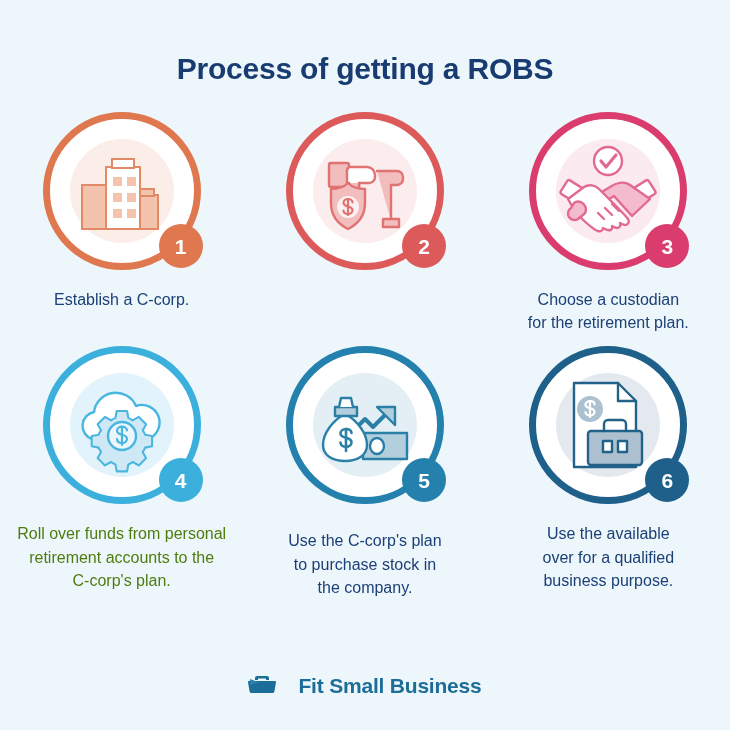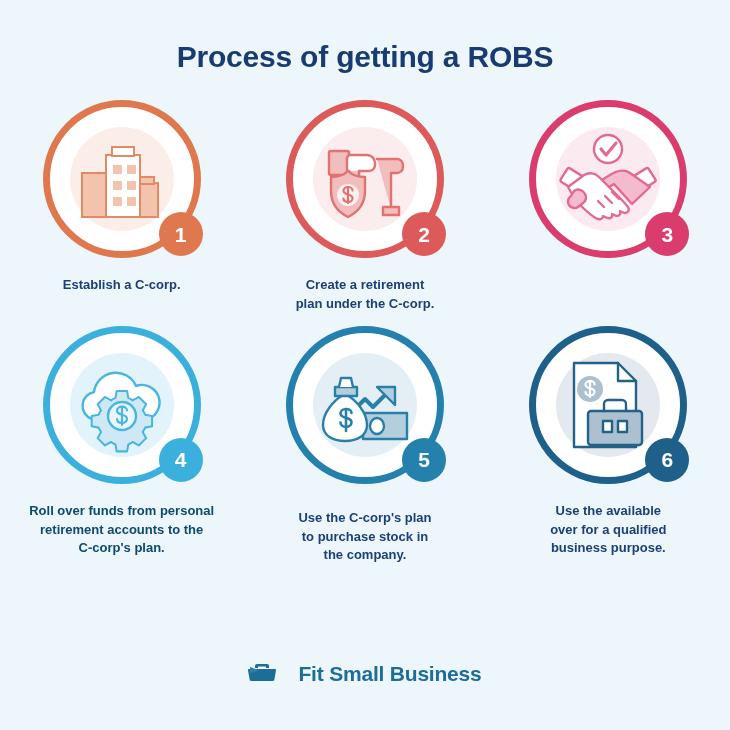--- a/index.html
+++ b/index.html
@@ -19,21 +19,21 @@
     height: 730px;
     box-sizing: border-box;
   }
   .title {
     text-align: center;
     color: #183c72;
     font-size: 30px;
     font-weight: bold;
     letter-spacing: -0.2px;
     padding-top: 40px;
-    margin: 0;
+    margin: 12px;
   }
   .grid {
     margin-top: 26px;
     display: grid;
     grid-template-columns: repeat(3, 1fr);
     grid-template-rows: auto auto;
     row-gap: 12px;
   }
   .step {
     display: flex;
@@ -90,23 +90,23 @@
     display: flex;
     align-items: center;
     justify-content: center;
     z-index: 4;
     line-height: 1;
   }
   .caption {
     margin-top: 18px;
     text-align: center;
     color: #1b3f77;
-    font-size: 13px;
+    font-size: 16px;
     line-height: 1.45;
-    font-weight: bold;
+    font-weight: normal;
     max-width: 210px;
     white-space: pre-line;
   }
   .footer {
     position: absolute;
     left: 0;
     right: 0;
     bottom: 42px;
     display: flex;
     align-items: center;
@@ -175,22 +175,20 @@
                 <path d="M16 48 c8 0 14 -3 17 -6 c3 3 9 6 17 6 v14 c0 14 -9 22 -17 26 c-8 -4 -17 -12 -17 -26 z" fill="#f2bdbd"></path>
                 <circle cx="33" cy="66" r="11" fill="#fdf0f0" stroke="none"></circle>
                 <path d="M33 58 v16" stroke-width="2.2"></path>
                 <path d="M37.5 61.5 c0 -2.5 -2.5 -3.5 -4.5 -3.5 c-2.5 0 -4.5 1.5 -4.5 3.8 c0 4.8 9 2.6 9 7.4 c0 2.3 -2 3.9 -4.5 3.9 c-2.4 0 -4.5 -1.2 -4.5 -3.6" stroke-width="2.2"></path>
               </g>
             </svg>
           </div>
         </div>
         <div class="badge" id="badge2" style="background: rgb(221, 90, 90);">2</div>
       </div>
-      <div class="caption" style="color: rgb(27, 63, 119);">Create a retirement
-plan under the C-corp.</div>
     </div>
 
     <div class="step">
       <div class="circle-wrap">
         <div class="ring" id="ring3" style="border-color: rgb(218, 61, 109);">
           <div class="halo" id="halo3" style="background: rgb(251, 234, 240);"></div>
           <div class="icon-holder">
             <svg width="100" height="100" viewBox="0 0 100 100">
               <g fill="none" stroke="#e26a91" stroke-width="2.4" stroke-linejoin="round" stroke-linecap="round">
 
@@ -207,41 +205,43 @@
 
                 <path d="M46 78 l-6 -6 M54 74 l-7 -7 M61 70 l-7 -7"></path>
 
                 <path d="M16 62 c4 -3 9 -1 11 3 c2 3 1 7 -2 9 l-5 4 c-3 2 -7 1 -9 -2 c-2 -3 -1 -7 2 -9 z" fill="#f3bbcd"></path>
               </g>
             </svg>
           </div>
         </div>
         <div class="badge" id="badge3" style="background: rgb(218, 61, 109);">3</div>
       </div>
+      <div class="caption" style="color: rgb(27, 63, 119);">Choose a custodian
+for the retirement plan.</div>
     </div>
 
     <div class="step">
       <div class="circle-wrap">
         <div class="ring" id="ring4" style="border-color: rgb(60, 176, 221);">
           <div class="halo" id="halo4" style="background: rgb(227, 243, 251);"></div>
           <div class="icon-holder">
             <svg width="100" height="100" viewBox="0 0 100 100">
               <g fill="none" stroke="#49b6e0" stroke-width="2.4" stroke-linejoin="round" stroke-linecap="round">
                 <path d="M20 64 a14 14 0 0 1 2 -27 a22 22 0 0 1 42 -6 a15 15 0 0 1 12 33 z" fill="#ffffff"></path>
                 <path d="M44 36 h12 l1.5 8 a16 16 0 0 1 5 2.9 l7.2 -4 l8.5 8.5 l-4 7.2 a16 16 0 0 1 2.9 5 l8 1.5 v12 l-8 1.5 a16 16 0 0 1 -2.9 5 l4 7.2 l-8.5 8.5 l-7.2 -4 a16 16 0 0 1 -5 2.9 l-1.5 8 h-12 l-1.5 -8 a16 16 0 0 1 -5 -2.9 l-7.2 4 l-8.5 -8.5 l4 -7.2 a16 16 0 0 1 -2.9 -5 l-8 -1.5 v-12 l8 -1.5 a16 16 0 0 1 2.9 -5 l-4 -7.2 l8.5 -8.5 l7.2 4 a16 16 0 0 1 5 -2.9 z" transform="translate(0,-7) scale(0.86) translate(8,14)" fill="#cfe8f6"></path>
                 <circle cx="50" cy="61" r="14" fill="#eaf6fc"></circle>
                 <path d="M50 52 v18" stroke-width="2.2"></path>
                 <path d="M55 55.5 c0 -2.6 -2.7 -3.8 -5 -3.8 c-2.7 0 -5 1.6 -5 4.1 c0 5.2 10 2.8 10 8 c0 2.5 -2.3 4.2 -5 4.2 c-2.6 0 -5 -1.3 -5 -3.9" stroke-width="2.2"></path>
               </g>
             </svg>
           </div>
         </div>
         <div class="badge" id="badge4" style="background: rgb(60, 176, 221);">4</div>
       </div>
-      <div class="caption" style="color: #0c4a6e;">Roll over funds from personal
+      <div class="caption" style="color: #4d7c0f;">Roll over funds from personal
 retirement accounts to the
 C-corp's plan.</div>
     </div>
 
     <div class="step">
       <div class="circle-wrap">
         <div class="ring" id="ring5" style="border-color: rgb(36, 128, 172);">
           <div class="halo" id="halo5" style="background: rgb(228, 239, 245);"></div>
           <div class="icon-holder">
             <svg width="100" height="100" viewBox="0 0 100 100">

